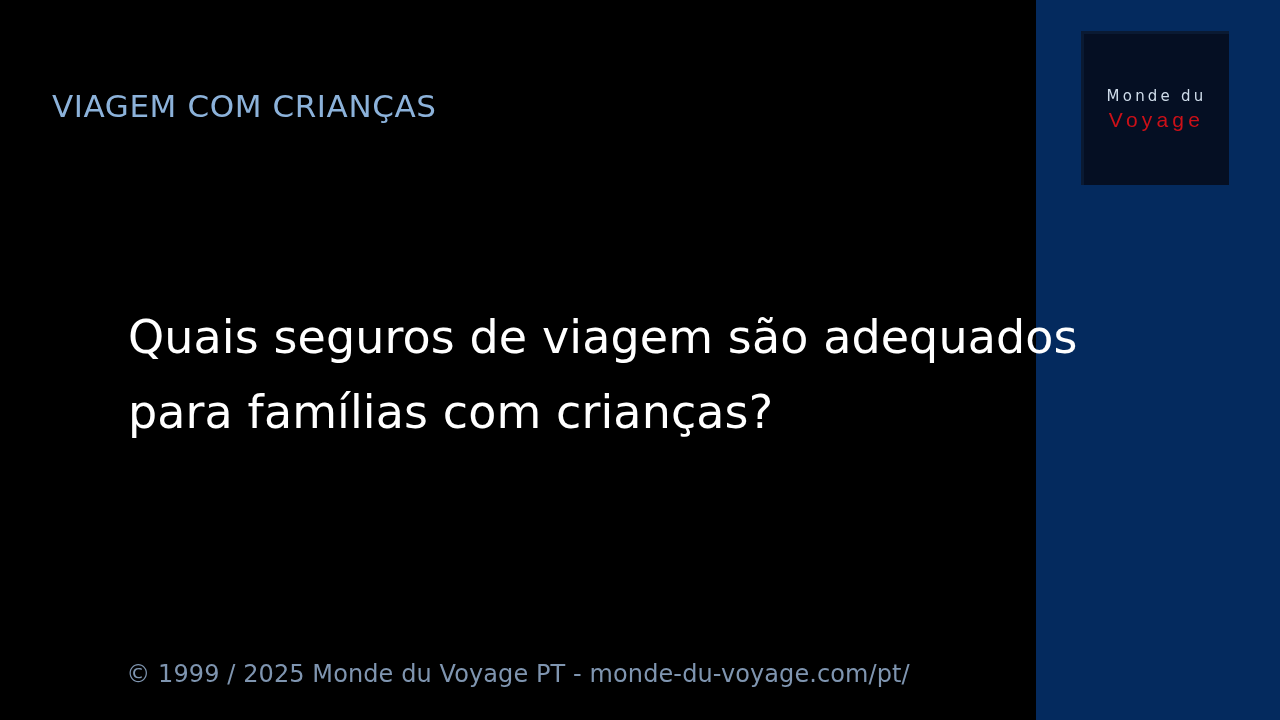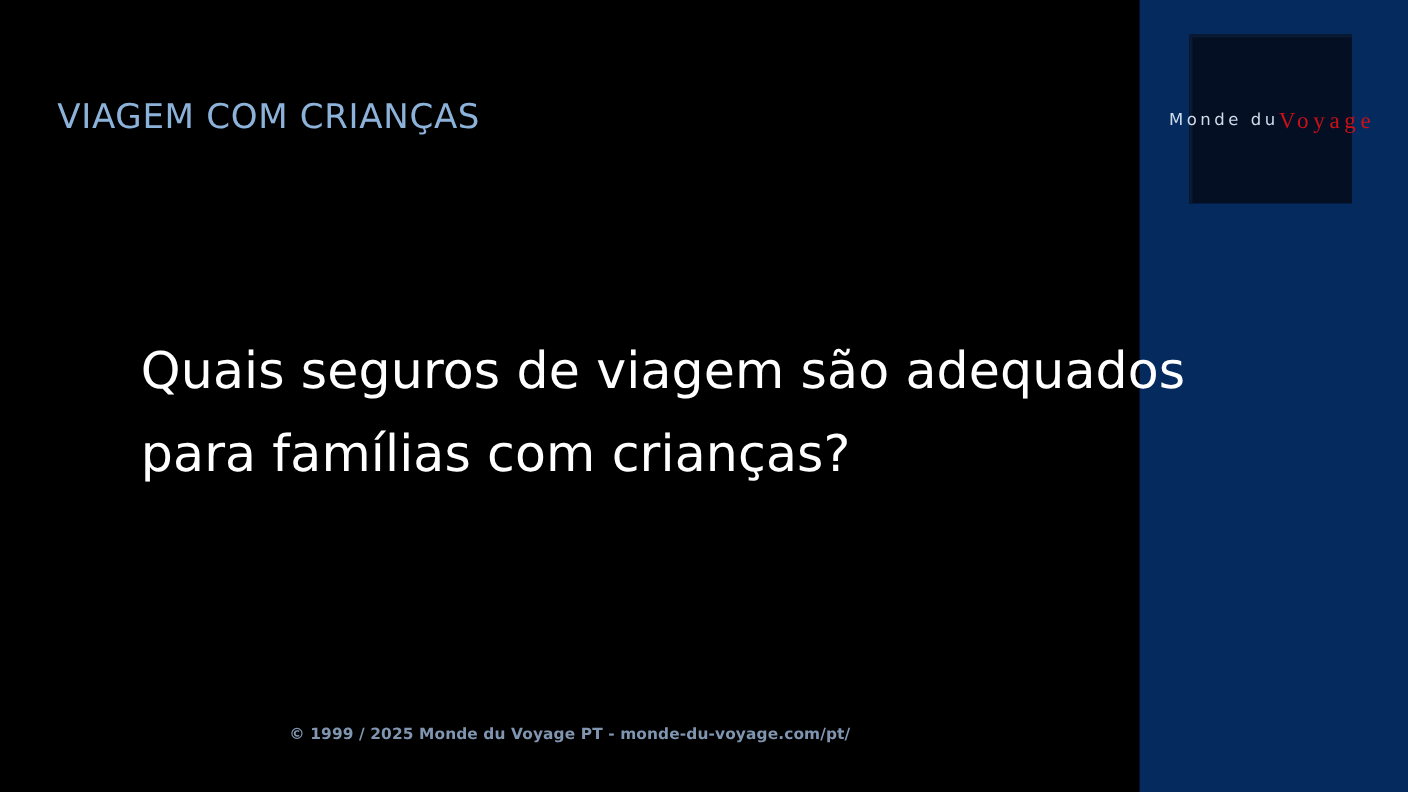--- a/index.html
+++ b/index.html
@@ -41,35 +41,35 @@
     position: absolute;
     left: 1081px;
     top: 31px;
     width: 148px;
     height: 154px;
     background: #050f23;
     border-left: 3px solid #0a1a33;
     border-top: 3px solid #0a1a33;
     box-sizing: border-box;
     display: flex;
-    flex-direction: row;
+    flex-direction: column;
     align-items: center;
     justify-content: center;
   }
   .logo-line1 {
     font-family: "DejaVu Sans", sans-serif;
     font-size: 15px;
     font-weight: 400;
     letter-spacing: 3.2px;
     color: #cfdcea;
     line-height: 1.25;
     white-space: nowrap;
   }
   .logo-line2 {
-    font-family: Liberation Serif, serif;
+    font-family: Liberation Sans, sans-serif;
     font-size: 21px;
     font-weight: 400;
     letter-spacing: 4.2px;
     color: #cc1018;
     line-height: 1.2;
     white-space: nowrap;
     margin-top: 1px;
   }
 
   
@@ -87,22 +87,22 @@
   }
 
   
   .footer {
     position: absolute;
     left: 0;
     right: 0;
     top: 660px;
     text-align: center;
     font-family: "DejaVu Sans", sans-serif;
-    font-size: 14px;
-    font-weight: 700;
+    font-size: 24px;
+    font-weight: 400;
     color: #7f95b0;
     letter-spacing: 0.1px;
     white-space: nowrap;
   }
 </style>
 </head>
 <body>
 
 <div class="slide">
 

